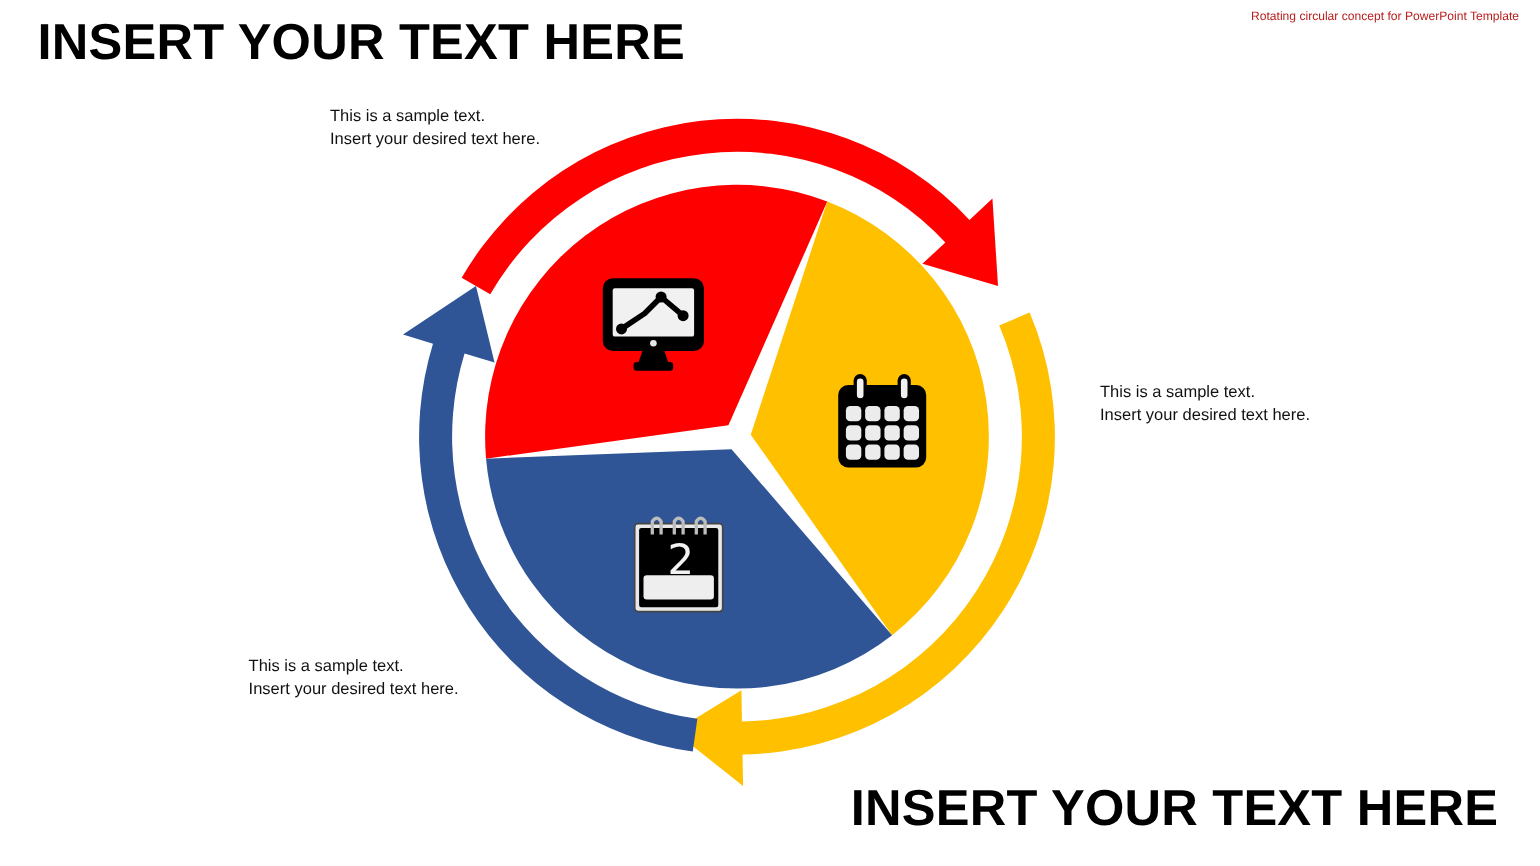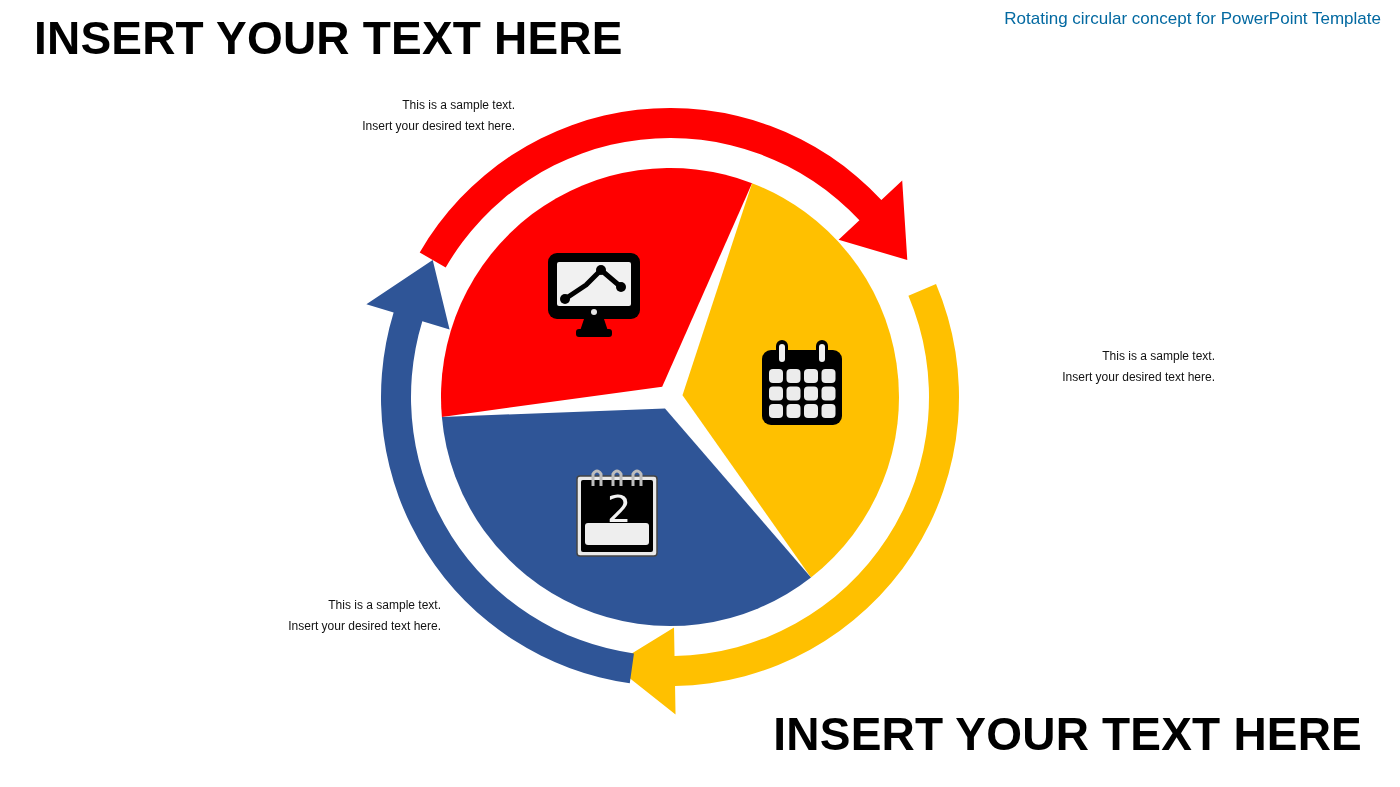--- a/index.html
+++ b/index.html
@@ -2,22 +2,22 @@
 <html><head>
   <meta charset="utf-8">
   <style>
     html, body { margin: 0; padding: 0; background: #ffffff; }
     body { width: 1400px; height: 787px; position: relative; overflow: hidden;
            font-family: "Liberation Sans", "DejaVu Sans", sans-serif; }
     .title { position: absolute; font-weight: bold; color: #000; font-size: 46px;
              letter-spacing: 0.2px; white-space: nowrap; }
     #title-top { left: 34px; top: 11px; }
     #title-bottom { right: 38px; top: 707px; }
-    #subtitle { position: absolute; right: 19px; top: 9px; font-size: 17px; color: #0369a1; white-space: nowrap; }
-    .note { position: absolute; font-size: 12px; color: #111; text-align: right; line-height: 21px; white-space: nowrap; }
+    #subtitle { position: absolute; right: 19px; top: 9px; font-size: 11px; color: #b91c1c; white-space: nowrap; }
+    .note { position: absolute; font-size: 15px; color: #111; text-align: left; line-height: 21px; white-space: nowrap; }
     .note span { display: block; }
     #note-top { left: 300px; top: 95px; width: 215px; }
     #note-right { left: 1000px; top: 346px; width: 215px; }
     #note-bottom { left: 226px; top: 595px; width: 215px; }
     #diagram { position: absolute; left: 0; top: 0; }
   </style>
 </head>
 <body>
 
 <div id="title-top" class="title">INSERT YOUR TEXT HERE</div>

